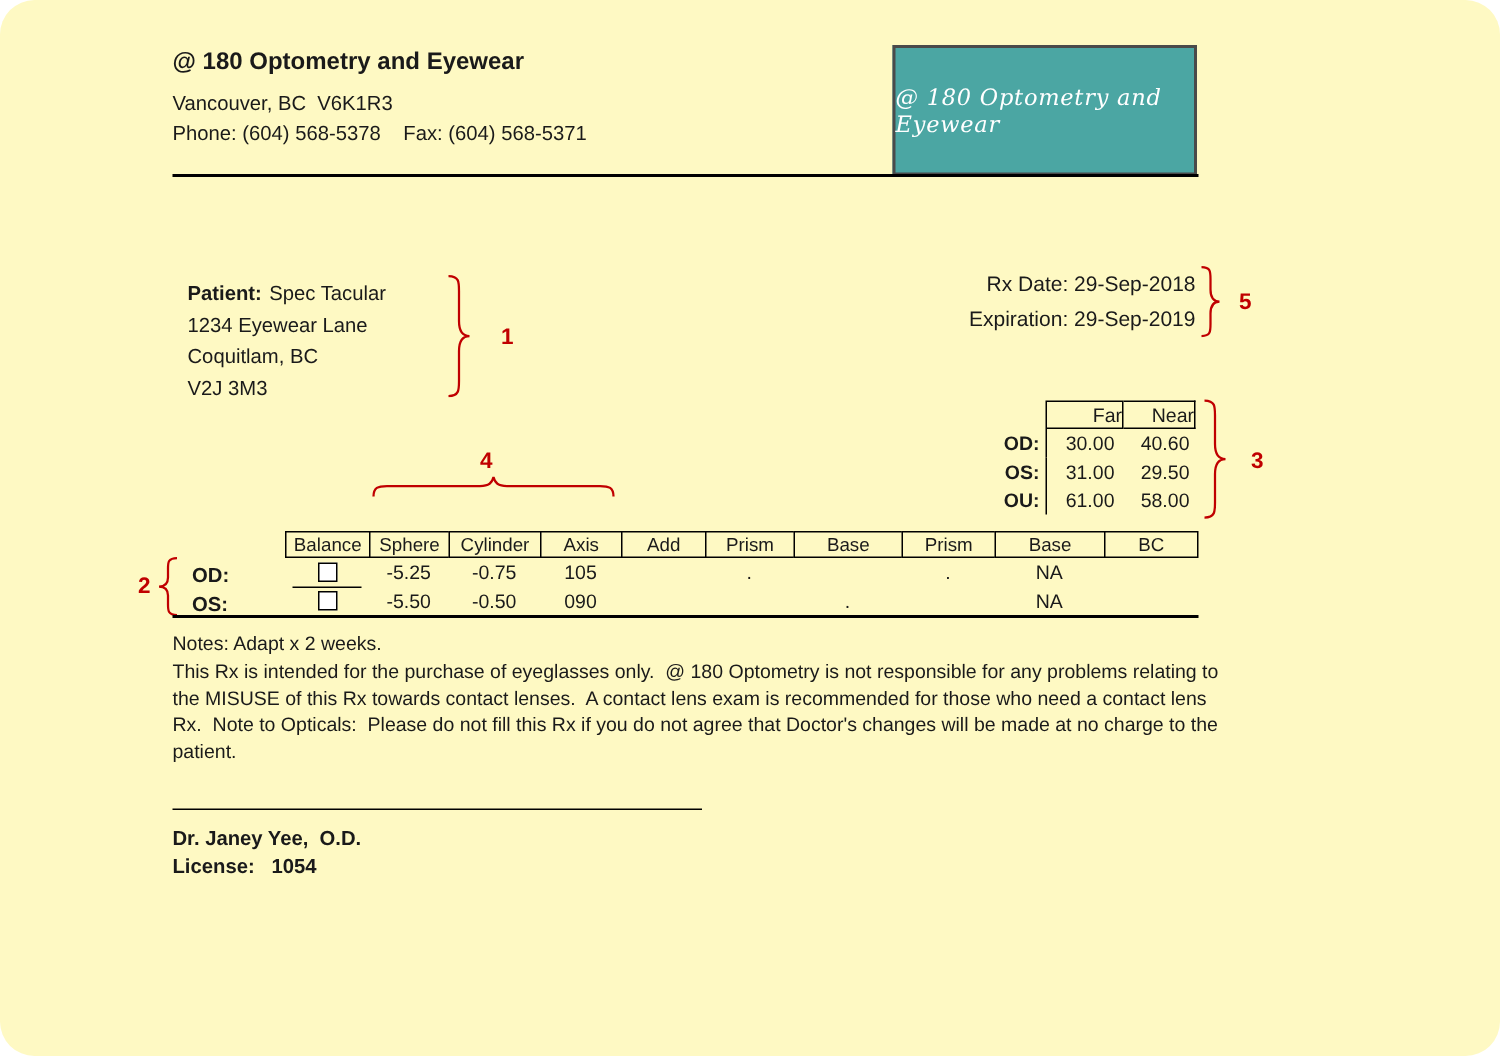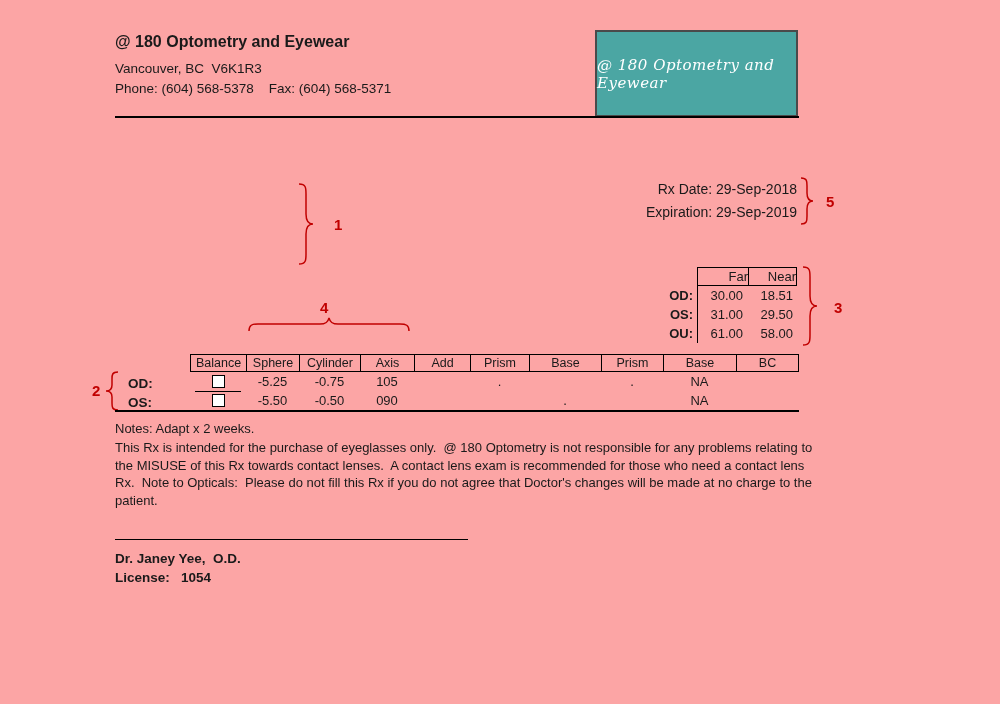--- a/index.html
+++ b/index.html
@@ -1,18 +1,18 @@
 <!DOCTYPE html>
 <html><head>
 <meta charset="utf-8">
 <style>
   * { margin:0; padding:0; box-sizing:border-box; }
   html,body { background:#ffffff; }
   body { font-family:"Liberation Sans", sans-serif; color:#1a1a1a; }
-  .page { position:relative; width:1000px; height:704px; background:#fca5a5; overflow:hidden; }
+  .page { position:relative; width:1000px; height:704px; background:#fef9c3; overflow:hidden;border-radius:23px; }
   .abs { position:absolute; }
   .pre { white-space:pre-wrap; }
   .b { font-weight:bold; }
   .red-label { color:#c00000; font-weight:bold; font-size:15px; font-family:"Liberation Sans", sans-serif; }
 
   
   .clinic-name { font-size:16px; font-weight:bold; }
   .clinic-lines { font-size:13.5px; line-height:20px; margin-top:8px; }
   .logo { background:#4ba6a3; border:2px solid #4a4a4a; display:flex; align-items:center; justify-content:center; }
   .logo-text { font-family:"DejaVu Serif", serif; font-style:italic; color:#ffffff; font-size:15px; letter-spacing:0.5px; }
@@ -62,20 +62,29 @@
     </div>
   </div>
 
   <div class="abs logo" style="left:595px; top:30px; width:203px; height:87px;">
     <span class="logo-text pre">@ 180 Optometry and Eyewear</span>
   </div>
 
   <div class="abs rule" style="left:115px; top:116px; width:684px;"></div>
 
 
+  <div class="abs patient-block" style="left:125px; top:185px;">
+    <div class="patient-row">
+      <span class="b pre">Patient:</span>
+      <span class="pre">Spec Tacular</span>
+    </div>
+    <div class="pre">1234 Eyewear Lane</div>
+    <div class="pre">Coquitlam, BC</div>
+    <div class="pre">V2J 3M3</div>
+  </div>
 
   <svg class="abs" style="left:297px; top:183px;" width="18" height="82" viewBox="0 0 18 82">
     <path d="M2 1 C9 1 9 5 9 11 L9 31 C9 37 11 41 16 41 C11 41 9 45 9 51 L9 71 C9 77 9 81 2 81" fill="none" stroke="#c00000" stroke-width="1.5"></path>
   </svg>
   <div class="abs red-label" style="left:334px; top:216px;">1</div>
 
   <div class="abs dates-block" style="left:550px; top:178px; width:247px;">
     <div class="pre">Rx Date: 29-Sep-2018</div>
     <div class="pre">Expiration: 29-Sep-2019</div>
   </div>
@@ -85,21 +94,21 @@
   </svg>
   <div class="abs red-label" style="left:826px; top:193px;">5</div>
 
   <div class="abs pd-table" style="left:657px; top:267px;">
     <div></div>
     <div class="pd-h far">Far</div>
     <div class="pd-h near">Near</div>
 
     <div class="pd-label">OD:</div>
     <div class="pd-far">30.00</div>
-    <div class="pd-near">18.51</div>
+    <div class="pd-near">40.60</div>
 
     <div class="pd-label">OS:</div>
     <div class="pd-far">31.00</div>
     <div class="pd-near">29.50</div>
 
     <div class="pd-label">OU:</div>
     <div class="pd-far">61.00</div>
     <div class="pd-near">58.00</div>
   </div>
 

